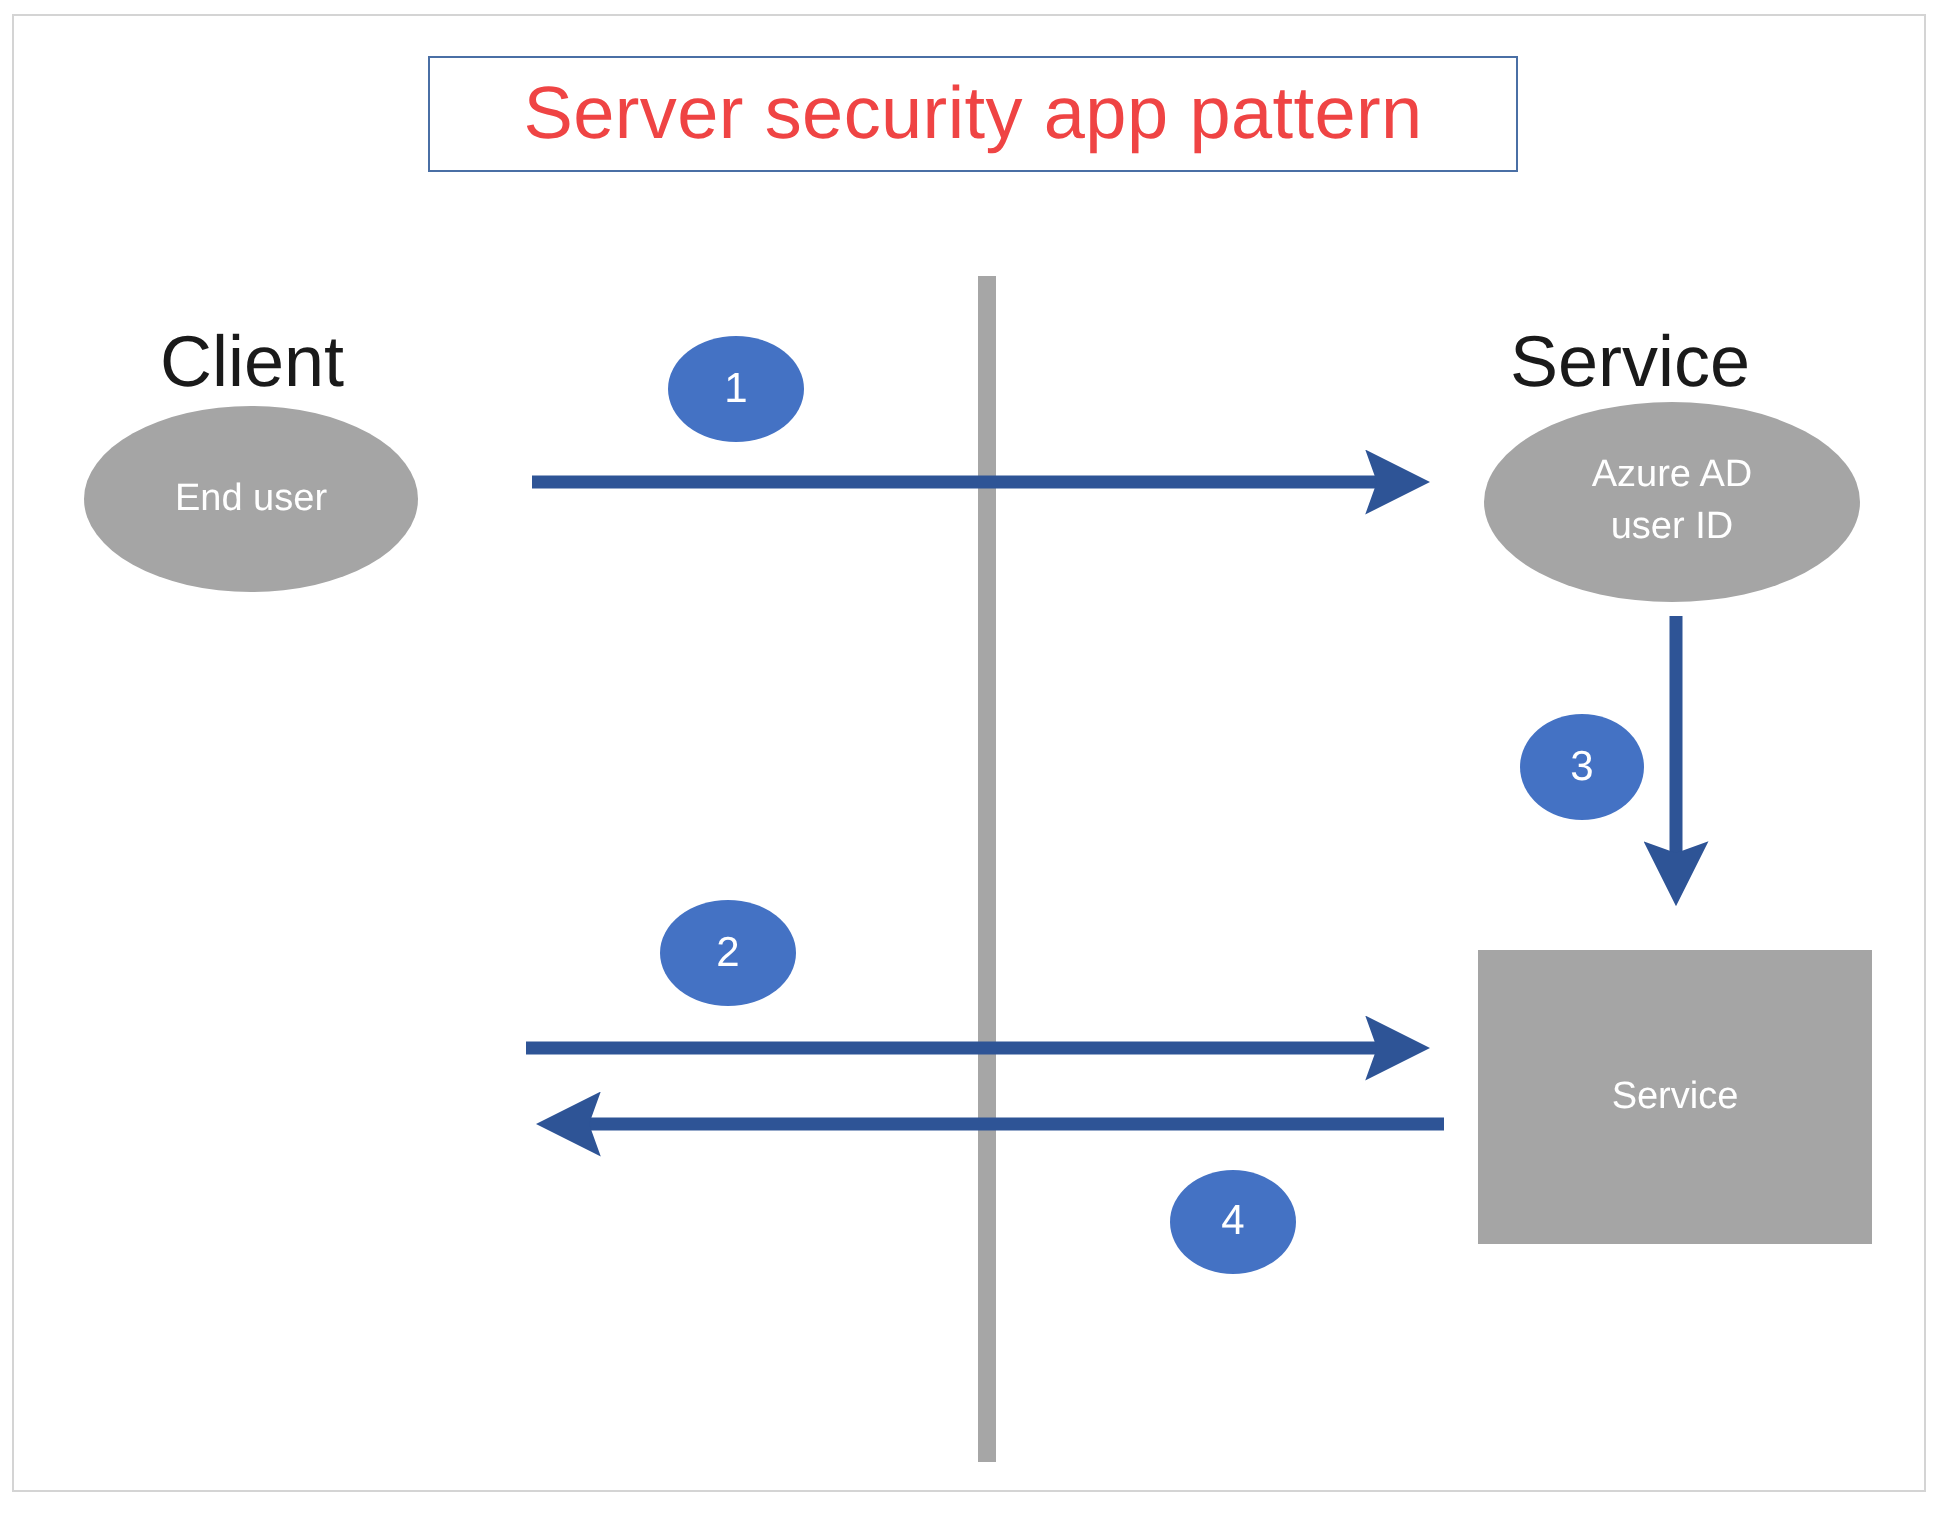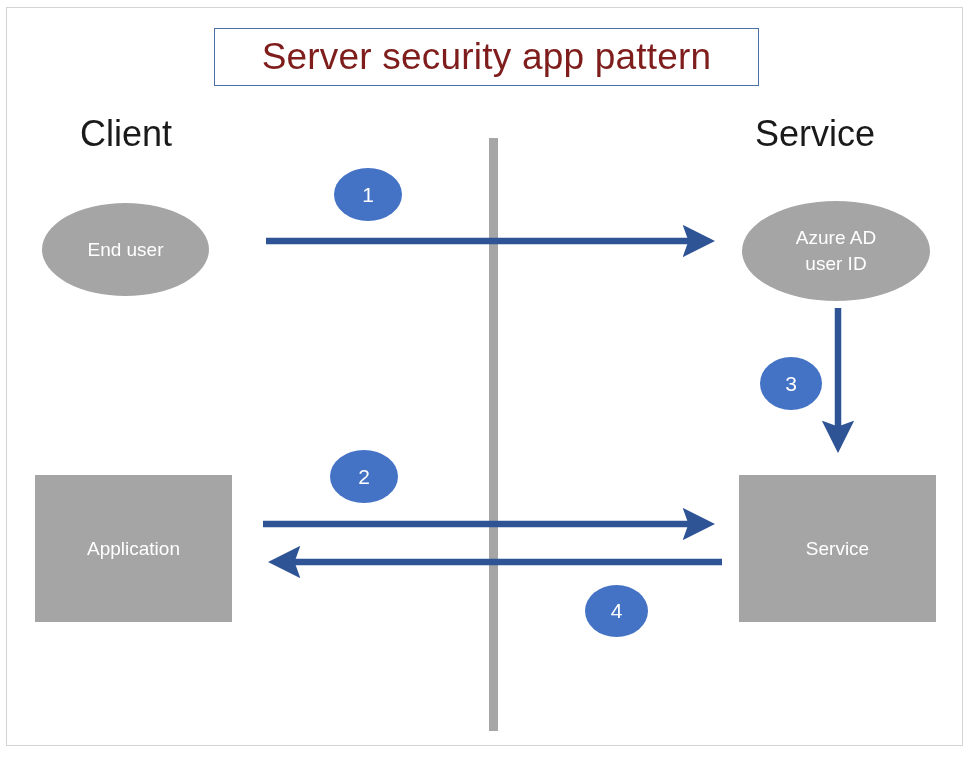--- a/index.html
+++ b/index.html
@@ -38,33 +38,34 @@
     height: 58px;
     border: 1px solid #4a6fa5;
     box-sizing: border-box;
     display: flex;
     align-items: center;
     justify-content: center;
     background: #ffffff;
   }
   .title-text {
     font-size: 37px;
-    color: #7f1d1d;
+    color: #ef4444;
     font-weight: 400;
     letter-spacing: 0.2px;
     white-space: nowrap;
   }
 
   
   .col-label {
     position: absolute;
     font-size: 36px;
     color: #1a1a1a;
     font-weight: 400;
     white-space: nowrap;
+    margin-top: 47px;
   }
   .col-label.client  { left: 80px;  top: 113px; }
   .col-label.service { left: 755px; top: 113px; }
 
   
   .divider {
     position: absolute;
     left: 489px;
     top: 138px;
     width: 9px;
@@ -154,23 +155,20 @@
     <span>
       <span>Azure AD</span><br>
       <span>user ID</span>
     </span>
   </div>
 
   <div class="shape ellipse end-user">
     <span>End user</span>
   </div>
 
-  <div class="shape application">
-    <span>Application</span>
-  </div>
 
   <div class="shape service-box">
     <span>Service</span>
   </div>
 
   <svg class="arrow-layer" viewBox="0 0 971 761" xmlns="http://www.w3.org/2000/svg">
     <defs>
       <marker id="ah-right" markerWidth="5" markerHeight="5" refX="3.6" refY="2.5" orient="auto" markerUnits="strokeWidth">
         <path d="M0,0 L5,2.5 L0,5 L0.9,2.5 Z" fill="#2e5496"></path>
       </marker>

